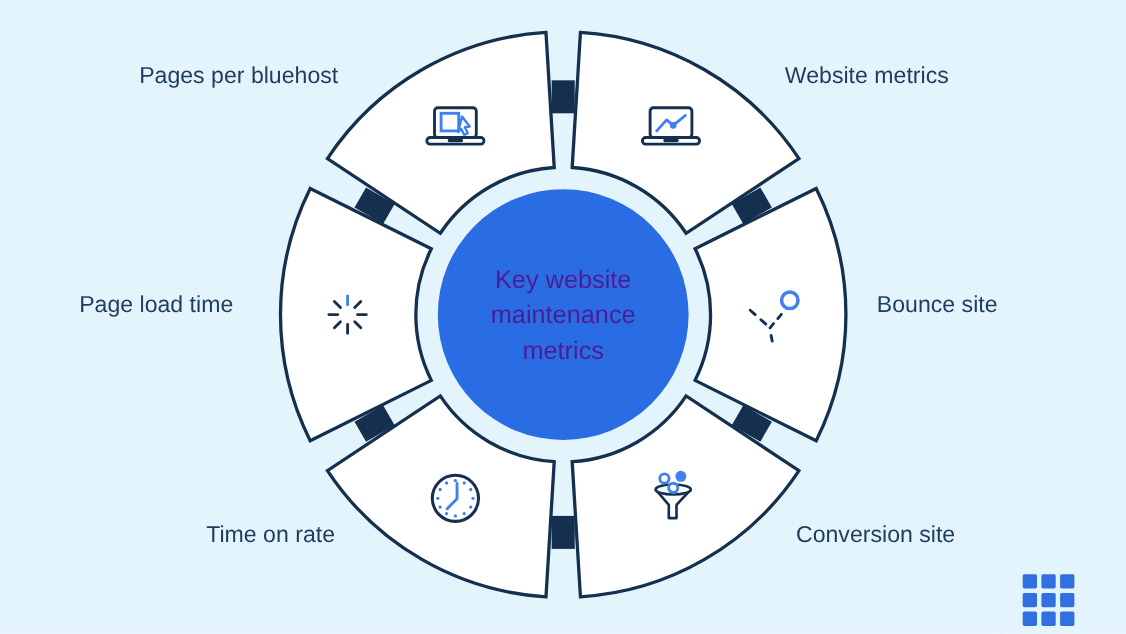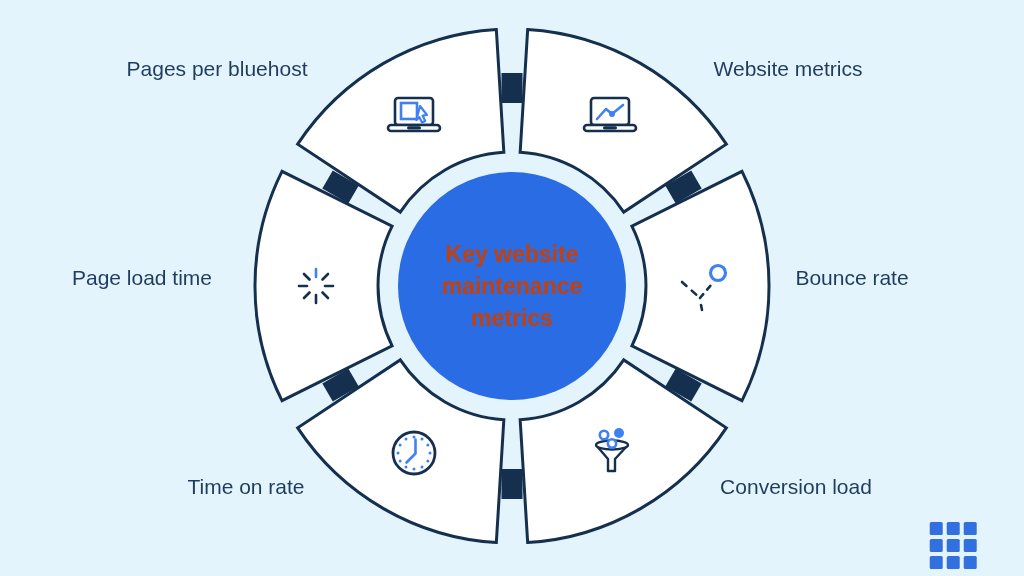--- a/index.html
+++ b/index.html
@@ -25,23 +25,23 @@
     color:var(--text,#1e3c5e);
     font-size:21px;
     white-space:nowrap;
   }
   .hub-title{
     position:absolute;
     left:512px;top:286px;
     transform:translate(-50%,-50%);
     width:172px;
     text-align:center;
-    color:#c2410c;
+    color:#4c1d95;
     font-size:23px;
-    font-weight:bold;
+    font-weight:normal;
     line-height:32px;
   }
   .brand{
     position:absolute;
     left:953px;top:518px;
     transform:translate(-50%,0);
     text-align:center;
   }
   .brand-grid{
     width:47px;height:47px;
@@ -152,22 +152,22 @@
       <path class="nline" d="M 12 12 L 6.5 6.5"></path>
       <path class="nline" d="M 0 17 L 0 9"></path>
       <path class="nline" d="M -12 12 L -6.5 6.5"></path>
       <path class="nline" d="M -17 0 L -9 0"></path>
       <path class="nline" d="M -12 -12 L -6.5 -6.5"></path>
     </g>
   </svg>
 
   <div class="label" style="left:217px;top:69px">Pages per bluehost</div>
   <div class="label" style="left:788px;top:69px">Website metrics</div>
-  <div class="label" style="left:852px;top:278px">Bounce rate</div>
-  <div class="label" style="left:796px;top:487px">Conversion load</div>
+  <div class="label" style="left:852px;top:278px">Bounce site</div>
+  <div class="label" style="left:796px;top:487px">Conversion site</div>
   <div class="label" style="left:246px;top:487px">Time on rate</div>
   <div class="label" style="left:142px;top:278px">Page load time</div>
 
   <div class="hub-title">Key website maintenance metrics</div>
 
   <div class="brand" style="top:574px">
     <div class="brand-grid">
       <div></div>
         <div></div>
         <div></div>

